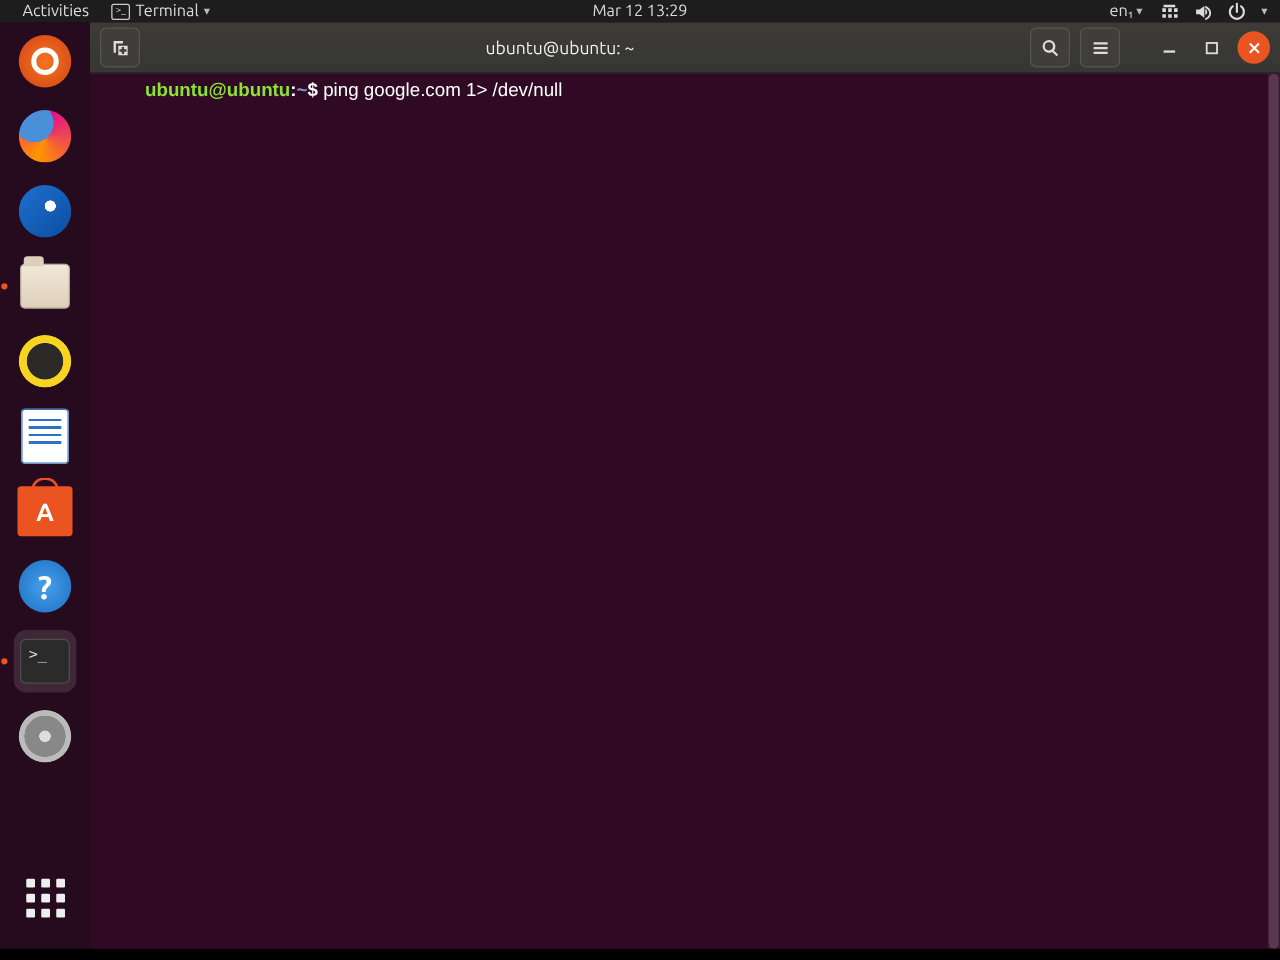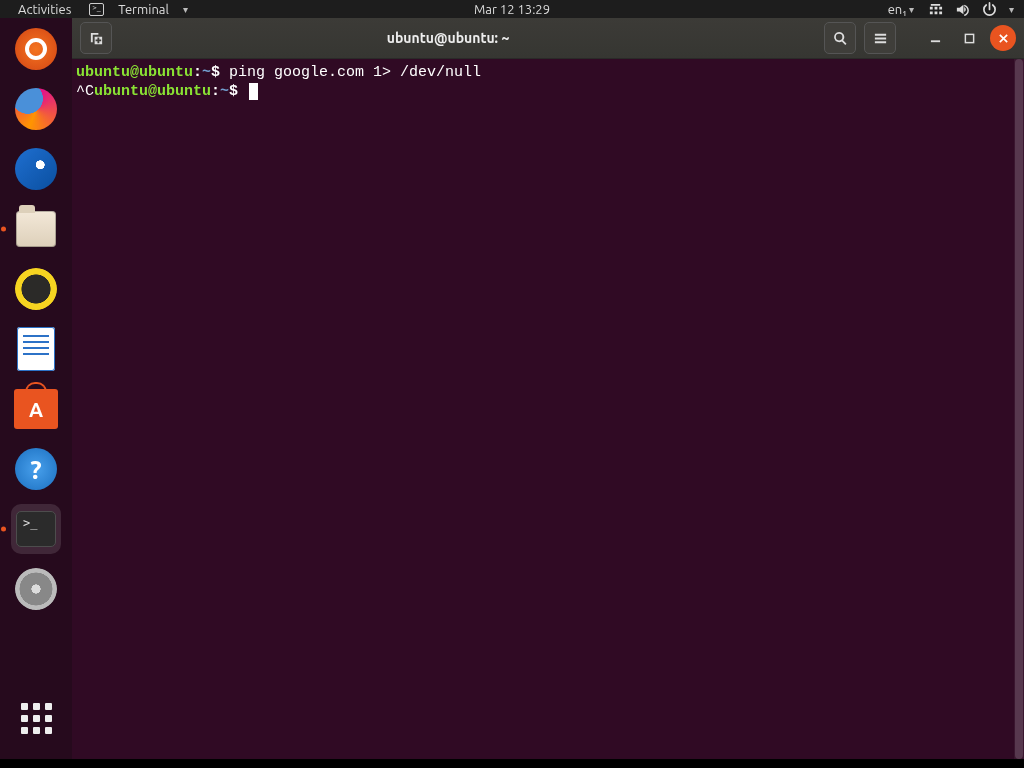--- a/index.html
+++ b/index.html
@@ -10,21 +10,21 @@
     height: 18px;
     background: #1d1d1d;
     color: #dcdcdc;
     display: flex;
     align-items: center;
     font-size: 13px;
     padding: 0 10px;
     position: relative;
   }
   .top-panel .activities { cursor: pointer; padding: 0 8px; }
-  .top-panel .app-menu { display: flex; align-items: center; gap:14px; padding: 0 10px; cursor: pointer; }
+  .top-panel .app-menu { display: flex; align-items: center; gap:4px; padding: 0 10px; cursor: pointer; }
   .top-panel .app-menu .term-ico { width:15px; height:13px; border:1px solid #cfcfcf; border-radius:2px; position:relative; }
   .top-panel .app-menu .term-ico::before { content:">_"; position:absolute; font-size:8px; left:2px; top:-1px; color:#cfcfcf; }
   .top-panel .caret { font-size:10px; color:#bbb; }
   .top-panel .clock { position: absolute; left:50%; transform:translateX(-50%); }
   .top-panel .right-area { margin-left:auto; display:flex; align-items:center; gap:14px; }
   .top-panel .keyboard-ind { display:flex; align-items:center; gap:2px; cursor:pointer; }
   .top-panel .sys-icons { display:flex; align-items:center; gap:12px; cursor:pointer; }
   .top-panel svg { fill:#dcdcdc; }
 
   
@@ -101,39 +101,40 @@
     color:#ddd;
     font-size:14px;
     border-bottom:1px solid #2a2a28;
   }
   .tb-btn{
     width:32px;height:32px;border-radius:5px;background:#3f3e3a;
     border:1px solid #555;
     display:flex;align-items:center;justify-content:center;cursor:pointer;
   }
   .tb-btn svg{ width:15px;height:15px;fill:#ddd; }
-  .titlebar .title{ flex:1; text-align:center; font-weight:bold; color:#eee; padding-right:40px;}
+  .titlebar .title{ flex:1; text-align:center; font-weight:normal; color:#eee; padding-right:40px;}
   .win-ctrl{
     width:26px;height:26px;border-radius:50%;display:flex;align-items:center;justify-content:center;
     cursor:pointer;color:#ddd;
   }
   .win-ctrl.min, .win-ctrl.max{ background:transparent; }
   .win-ctrl.close{ background:#e95420; color:#fff; }
   .win-ctrl svg{ width:11px;height:11px; }
 
   
   .term-body{
     flex:1;
-    font-family:Liberation Mono, monospace;
+    font-family:Liberation Sans, sans-serif;
     font-size:15px;
     line-height:19px;
     color:#fff;
     padding:4px 4px;
     position:relative;
     overflow:hidden;
+    margin-left:40px;
   }
   .term-line{ white-space:pre; }
   .p-user{ color:#8ae234; font-weight:bold;}
   .p-colon{ color:#fff; font-weight:bold;}
   .p-path{ color:#729fcf; font-weight:bold;}
   .p-cmd{ color:#fff; }
   .cursor-block{
     display:inline-block; width:9px; height:17px; background:#fff; vertical-align:text-bottom; margin-left:2px;
   }
   .scrollbar{
@@ -256,21 +257,20 @@
       <div class="win-ctrl close">
         <svg viewBox="0 0 12 12">
             <path d="M2 2l8 8M10 2l-8 8" stroke="#fff" stroke-width="1.8"></path>
           </svg>
       </div>
     </div>
 
     <div class="term-body">
       <div id="term-lines">
           <div class="term-line"><span class="p-user">ubuntu@ubuntu</span><span class="p-colon">:</span><span class="p-path">~</span><span class="p-colon">$ </span><span class="p-cmd">ping google.com 1&gt; /dev/null</span></div>
-          <div class="term-line"><span class="p-cmd">^C</span><span class="p-user">ubuntu@ubuntu</span><span class="p-colon">:</span><span class="p-path">~</span><span class="p-colon">$ </span><span class="p-cmd"></span><span class="cursor-block"></span></div>
         </div>
       <div class="scrollbar">
         <div class="scrollbar-thumb"></div>
       </div>
     </div>
   </div>
 
 </div>
 
 </body></html>

